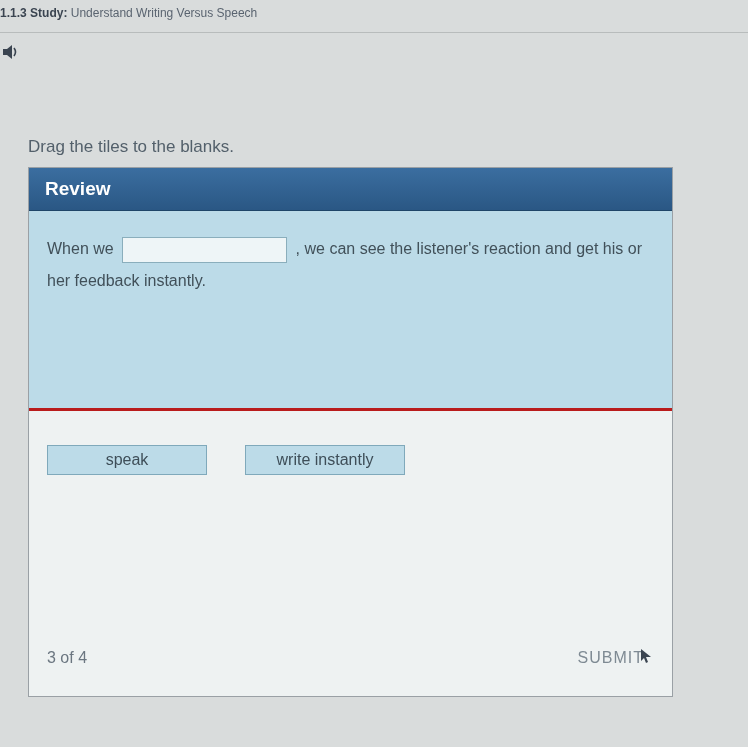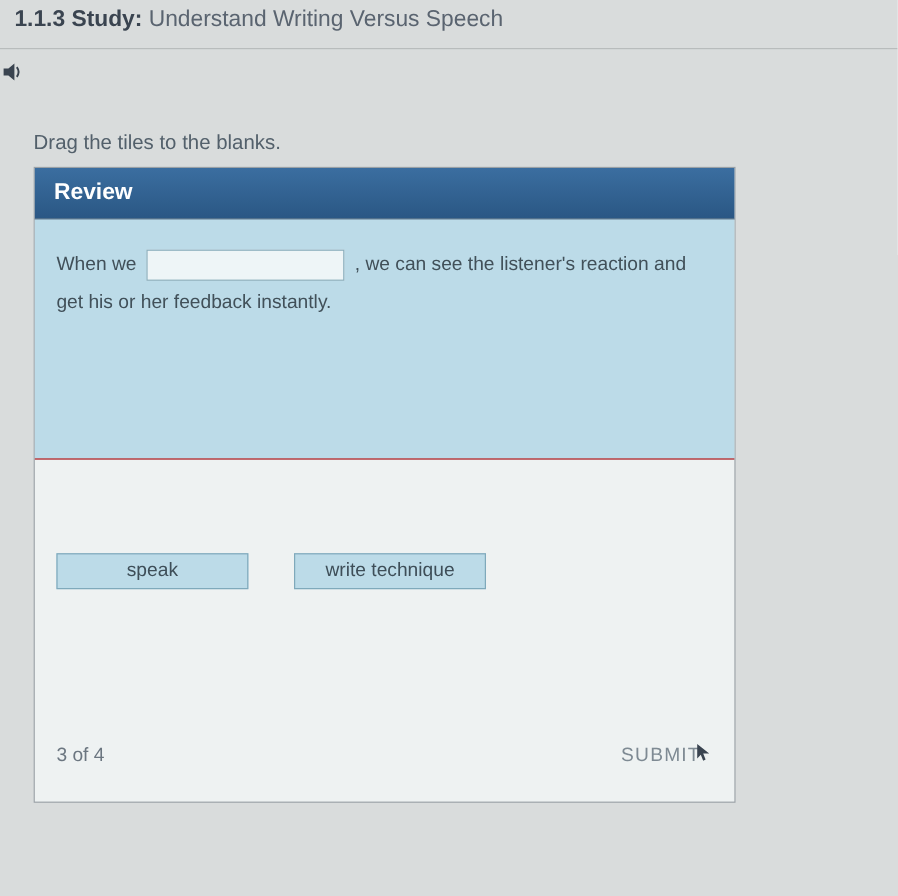--- a/index.html
+++ b/index.html
@@ -9,22 +9,22 @@
     width: 748px;
     height: 747px;
     overflow: hidden;
     color: #4a5560;
   }
   .header {
     padding: 6px 0 6px 0;
     border-bottom: 1px solid #b8bcbc;
   }
   .lesson-line {
-    font-size: 19px;
-    padding: 0 0 6px 12px;
+    font-size: 12px;
+    padding: 0 0 6px 0;
     color: #5a6470;
   }
   .lesson-number { font-weight: bold; color: #3a4450; }
   .lesson-study { font-weight: bold; color: #3a4450; }
   .subhead {
     padding: 8px 0 10px 0;
     font-size: 18px;
     font-weight: bold;
     color: #4a5560;
     display: flex;
@@ -37,44 +37,45 @@
     justify-content: center;
     width: 22px; height: 22px;
   }
   .content {
     padding: 28px 0 0 28px;
   }
   .instruction {
     font-size: 17px;
     color: #53606b;
     margin-bottom: 10px;
+    margin-top: 36px;
   }
   .panel {
     border: 1px solid #9aa0a5;
     background: #eef2f2;
-    width: 585px;
+    width: 645px;
     height: 530px;
     position: relative;
   }
   .panel-header {
     background: #2e5e8e;
     background: linear-gradient(#3b6ea0, #2a5784);
     color: #fff;
     font-size: 19px;
     font-weight: bold;
     padding: 10px 16px;
     border-bottom: 1px solid #1f4568;
   }
   .question-area {
     background: #bcdbe8;
     padding: 22px 18px 60px 18px;
     font-size: 16px;
     color: #415059;
     line-height: 2.0;
-    border-bottom: 1px solid #b91c1c;
+    border-bottom: 3px solid #b91c1c;
     min-height: 200px;
   }
   .blank {
     display: inline-block;
     width: 165px;
     height: 26px;
     background: #eef5f7;
     border: 1px solid #8aaebc;
     vertical-align: middle;
     margin: 0 4px;
@@ -86,21 +87,20 @@
   }
   .tile {
     background: #bcdbe8;
     border: 1px solid #7fa9bb;
     padding: 5px 0;
     width: 160px;
     text-align: center;
     font-size: 16px;
     color: #3e4e58;
     cursor: move;
-    margin-top: 44px;
   }
   .footer {
     position: absolute;
     bottom: 28px;
     left: 18px;
     right: 18px;
     display: flex;
     justify-content: space-between;
     align-items: center;
     font-size: 16px;
@@ -145,21 +145,21 @@
     <div class="panel-header">Review</div>
 
     <div class="question-area">
       <span>When we</span>
       <span class="blank"></span>
       <span>, we can see the listener's reaction and get his or her feedback instantly.</span>
     </div>
 
     <div class="tiles-area">
       <div class="tile">speak</div>
-      <div class="tile">write technique</div>
+      <div class="tile">write instantly</div>
     </div>
 
     <div class="footer">
       <span>3 of 4</span>
       <span class="submit">
         <span>SUBMIT</span>
         <span class="cursor-icon">
           <svg width="14" height="16" viewBox="0 0 14 16">
             <polygon points="1,1 1,13 4,10 6,15 8,14 6,9 11,9" fill="#3a4450"></polygon>
           </svg>

